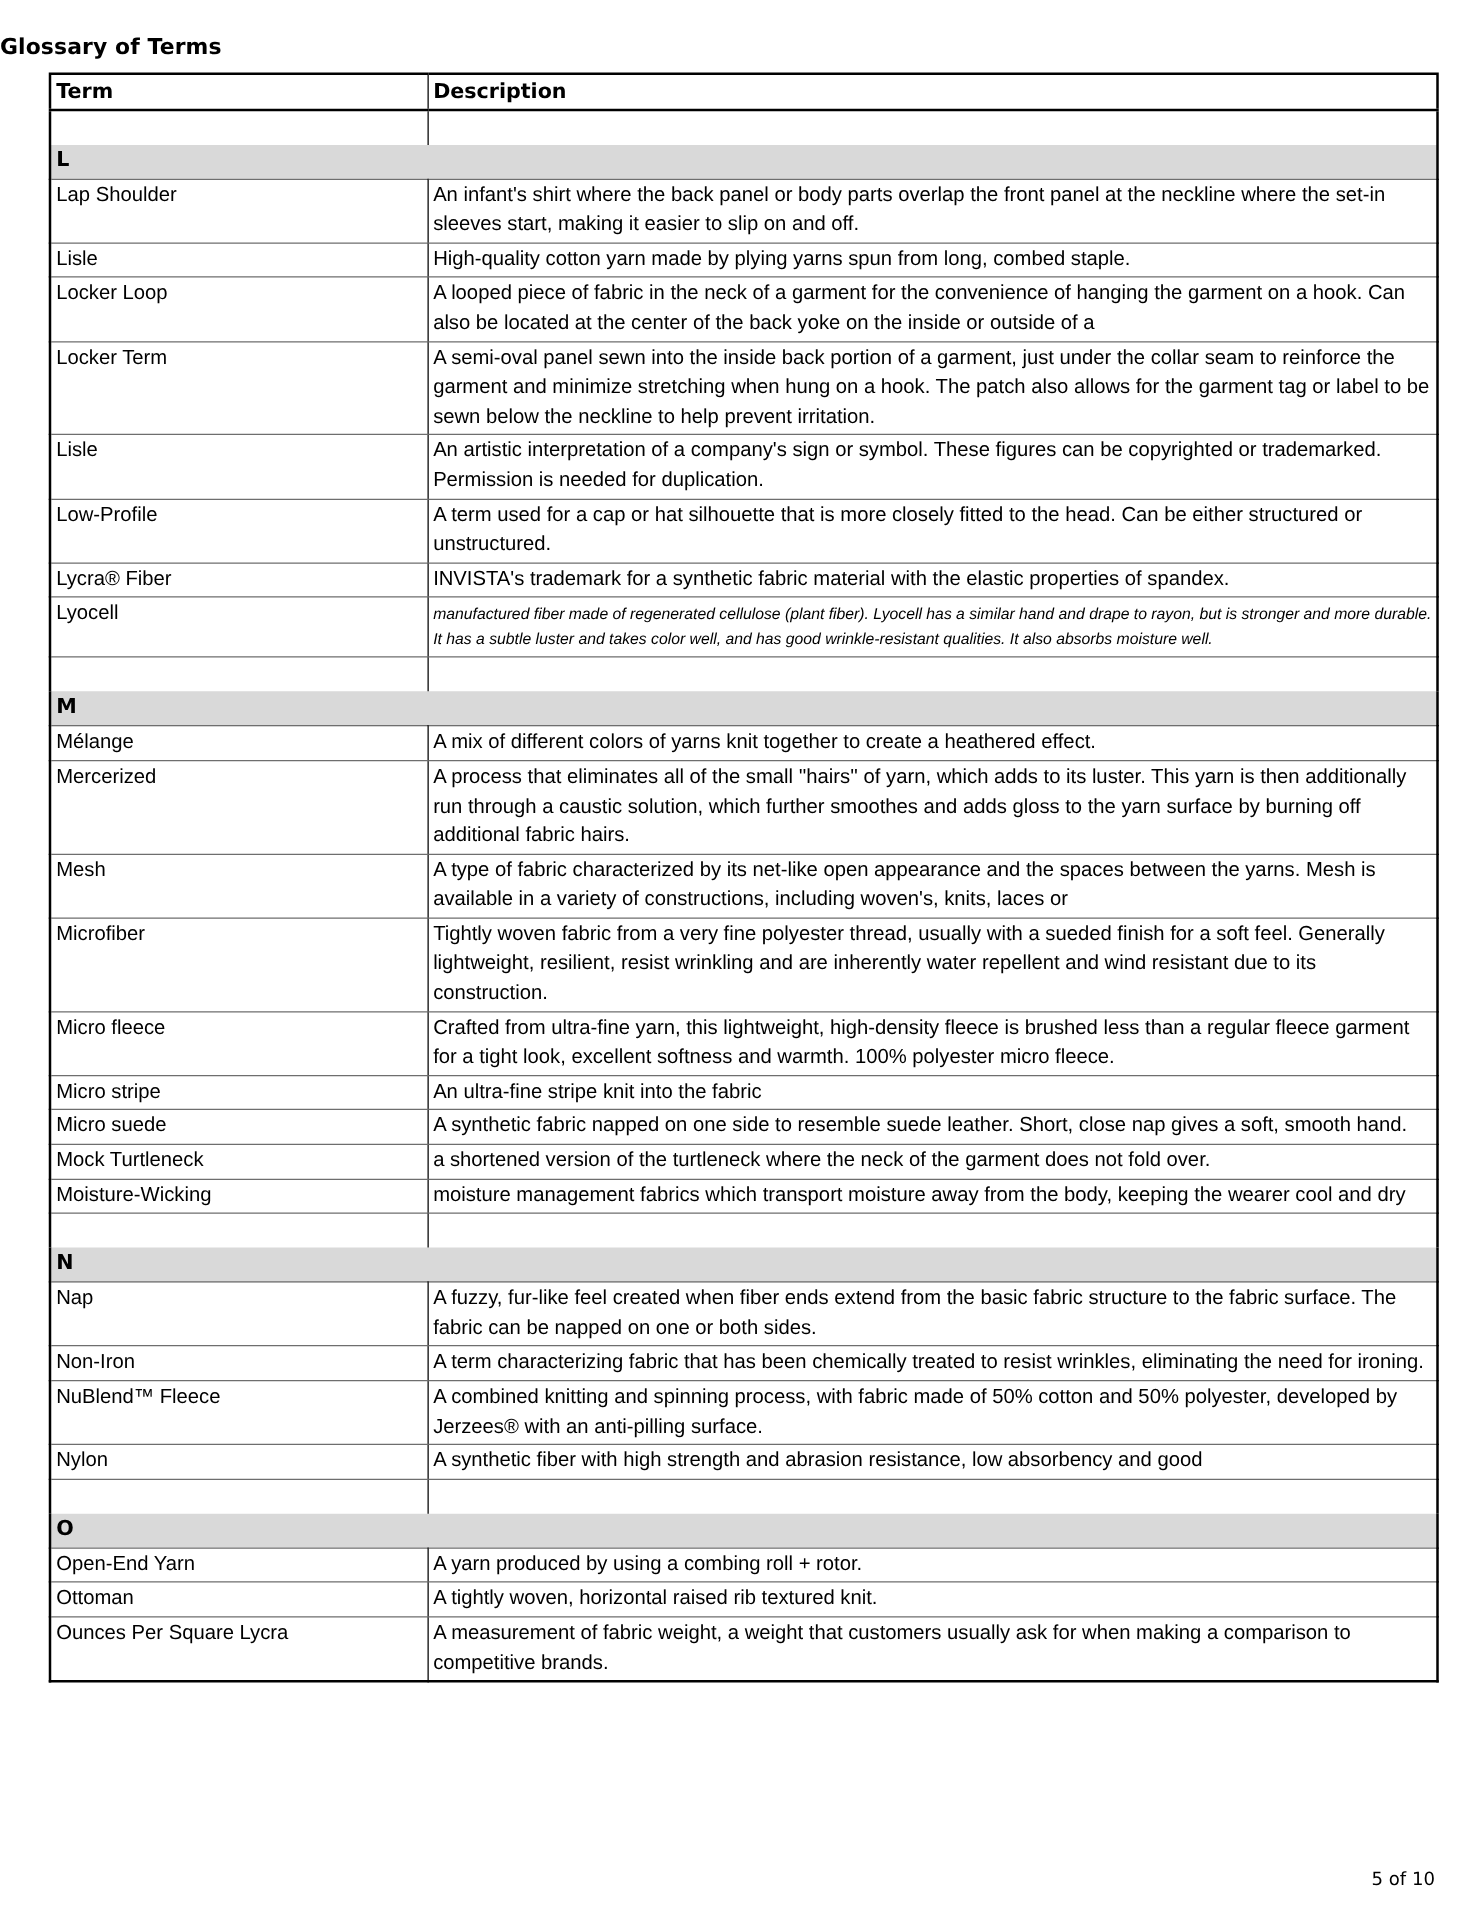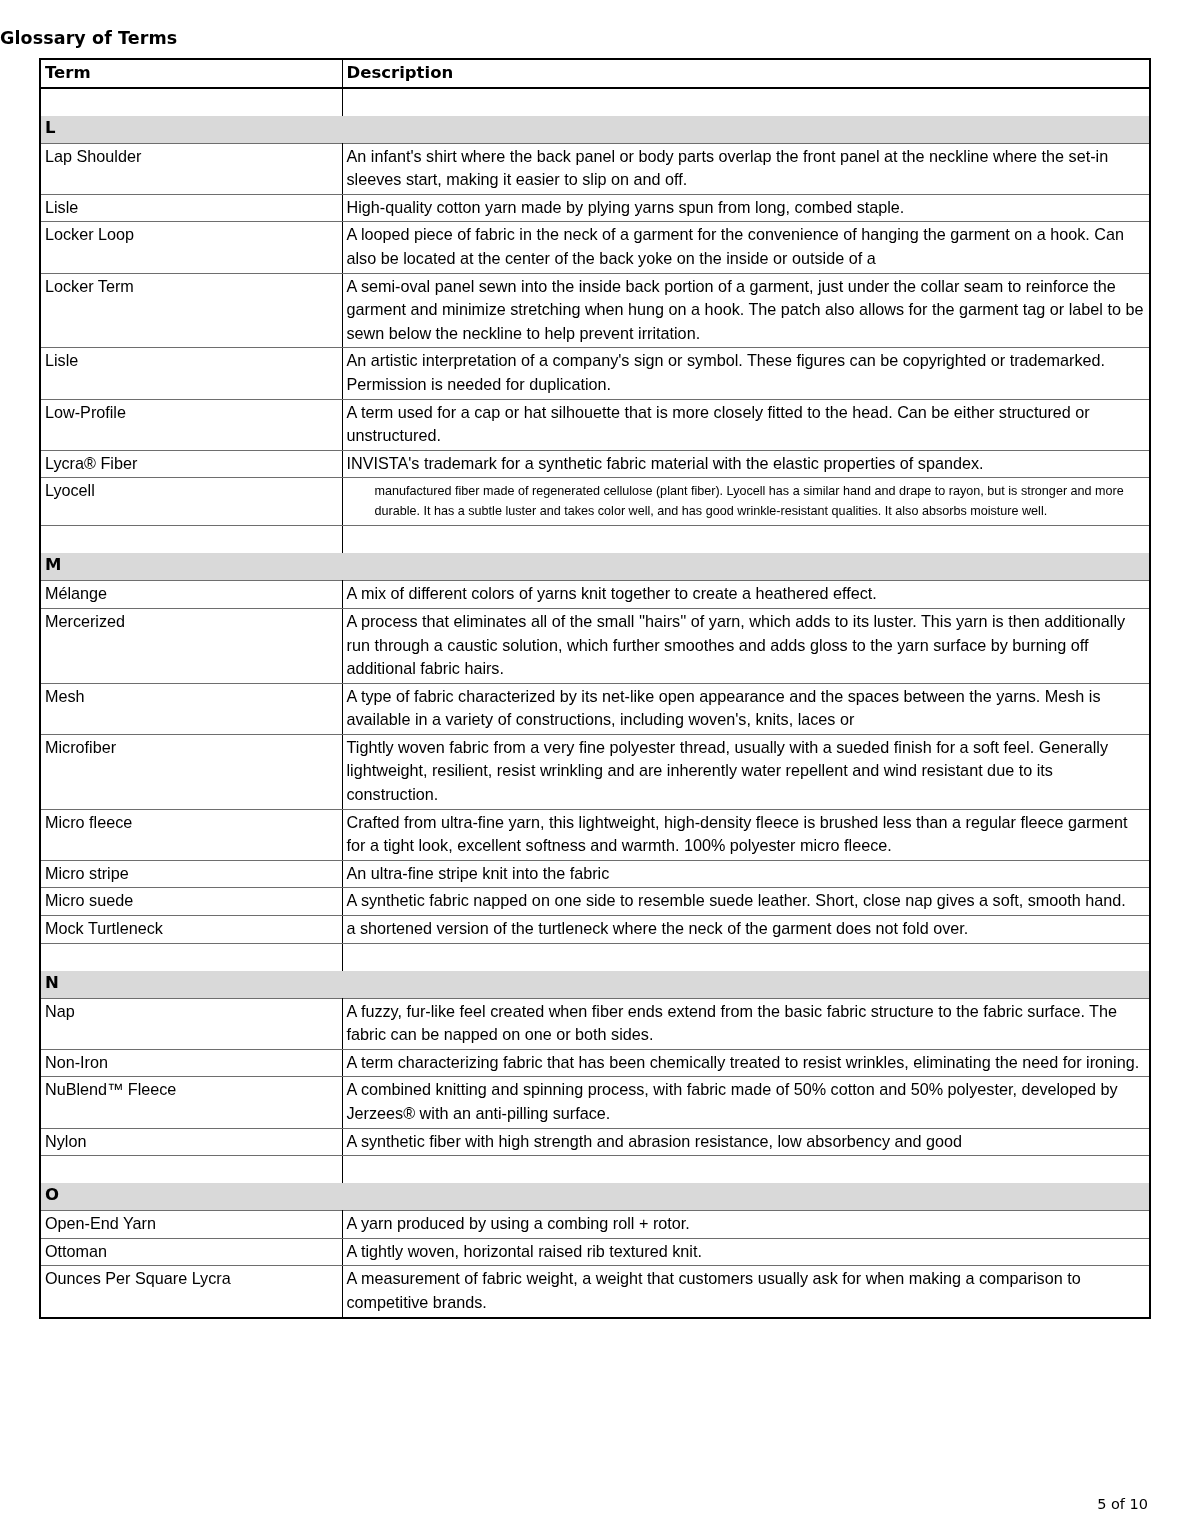--- a/index.html
+++ b/index.html
@@ -101,23 +101,24 @@
     padding-bottom: 1px;
   }
   tr.section td.section-cell {
     border-right: none;
   }
 
   
   td.desc.small {
     font-size: 12.6px;
     line-height: 19.5px;
-    padding-left: 32px;
+    padding-left: 4px;
     padding-top: 4px;
     padding-bottom: 4px;
+    font-style: italic;
   }
 
   .footer {
     position: absolute;
     left: 0;
     right: 39px;
     bottom: 24px;
     text-align: right;
     font-size: 14.5px;
     font-family: "DejaVu Sans", sans-serif;
@@ -214,20 +215,24 @@
             <td class="desc">An ultra-fine stripe knit into the fabric</td>
           </tr>
           <tr class="entry">
             <td class="term">Micro suede</td>
             <td class="desc">A synthetic fabric napped on one side to resemble suede leather. Short, close nap gives a soft, smooth hand.</td>
           </tr>
           <tr class="entry">
             <td class="term">Mock Turtleneck</td>
             <td class="desc">a shortened version of the turtleneck where the neck of the garment does not fold over.</td>
           </tr>
+          <tr class="entry">
+            <td class="term">Moisture-Wicking</td>
+            <td class="desc">moisture management fabrics which transport moisture away from the body, keeping the wearer cool and dry</td>
+          </tr>
           <tr class="spacer">
             <td class="term"></td>
             <td class="desc"></td>
           </tr>
           <tr class="section">
             <td class="section-cell" colspan="2">N</td>
           </tr>
           <tr class="entry">
             <td class="term">Nap</td>
             <td class="desc">A fuzzy, fur-like feel created when fiber ends extend from the basic fabric structure to the fabric surface. The fabric can be napped on one or both sides.</td>

